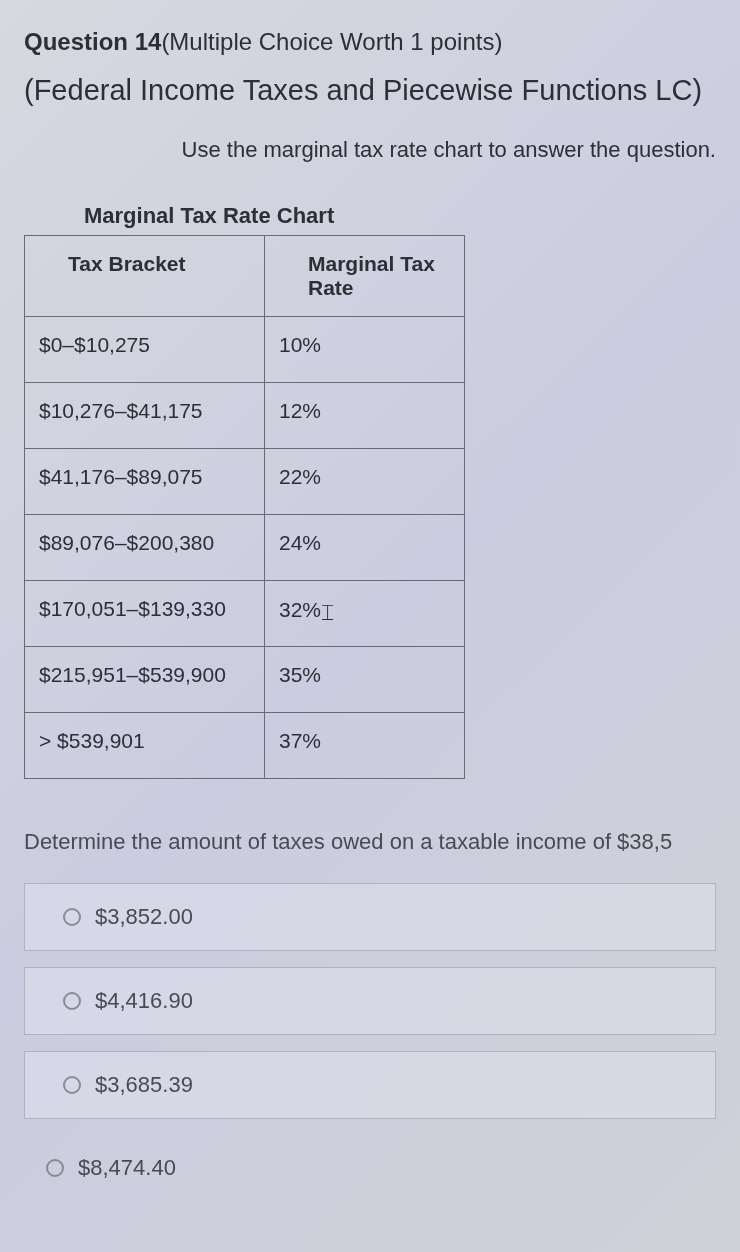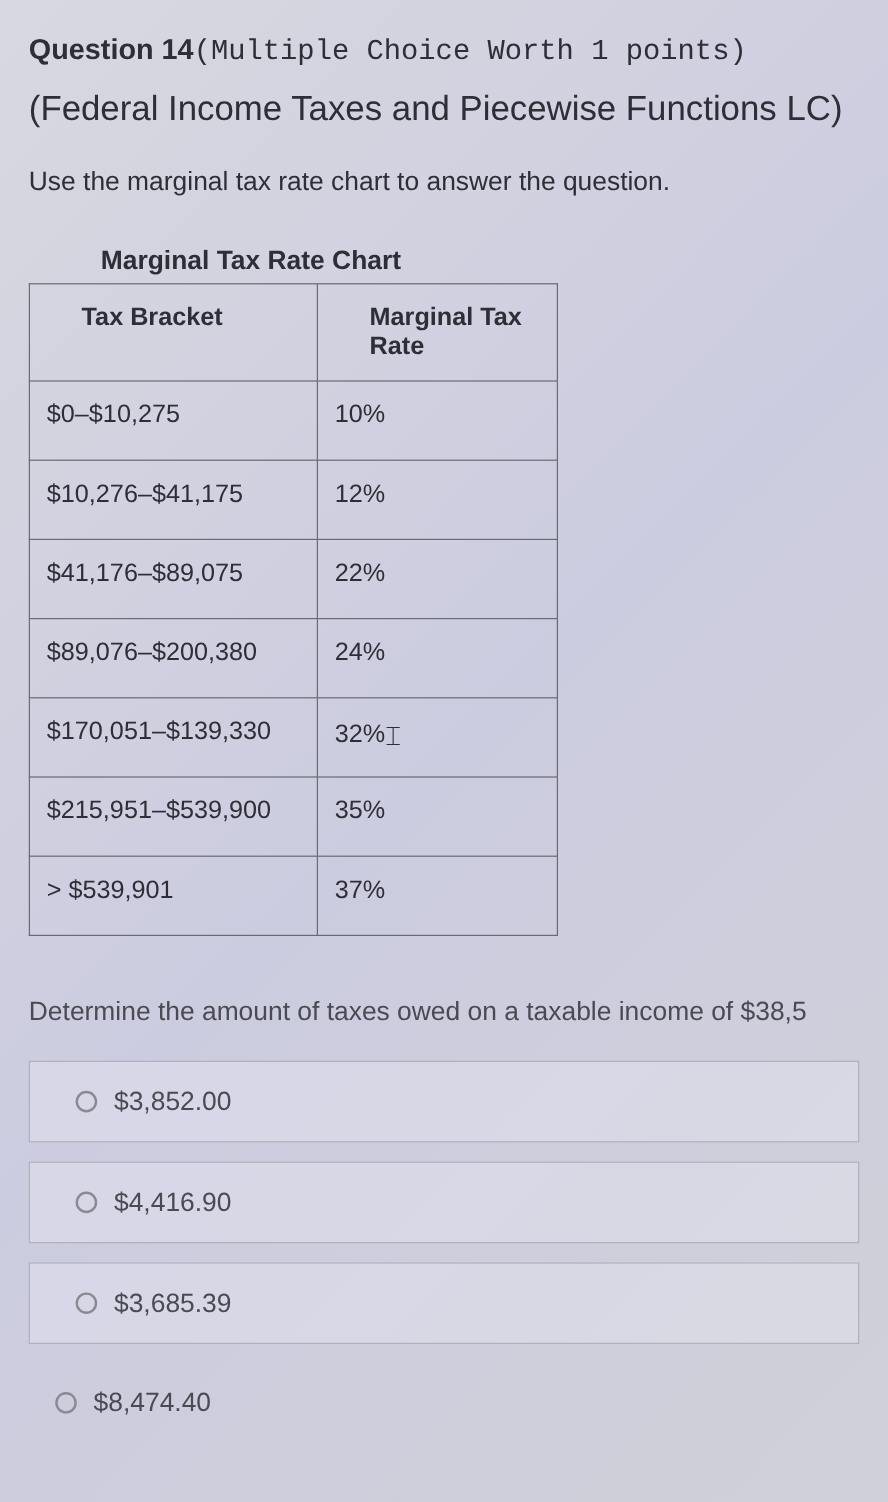--- a/index.html
+++ b/index.html
@@ -19,31 +19,31 @@
     .question-header {
       font-size: 24px;
       margin-bottom: 18px;
       color: #2e2e36;
     }
     .question-header .qnum {
       font-weight: bold;
     }
     .question-header .qmeta {
       font-weight: normal;
-      font-family: Liberation Mono, monospace;
     }
     .topic {
       font-size: 29px;
       margin-bottom: 30px;
       color: #2e2e36;
     }
     .instruction {
       font-size: 22px;
       margin-bottom: 40px;
       color: #2e2e36;
+      text-align: right;
     }
     .table-title {
       font-size: 22px;
       font-weight: bold;
       margin-left: 60px;
       margin-bottom: 6px;
       color: #2e2e36;
     }
     table.tax {
       border-collapse: collapse;

